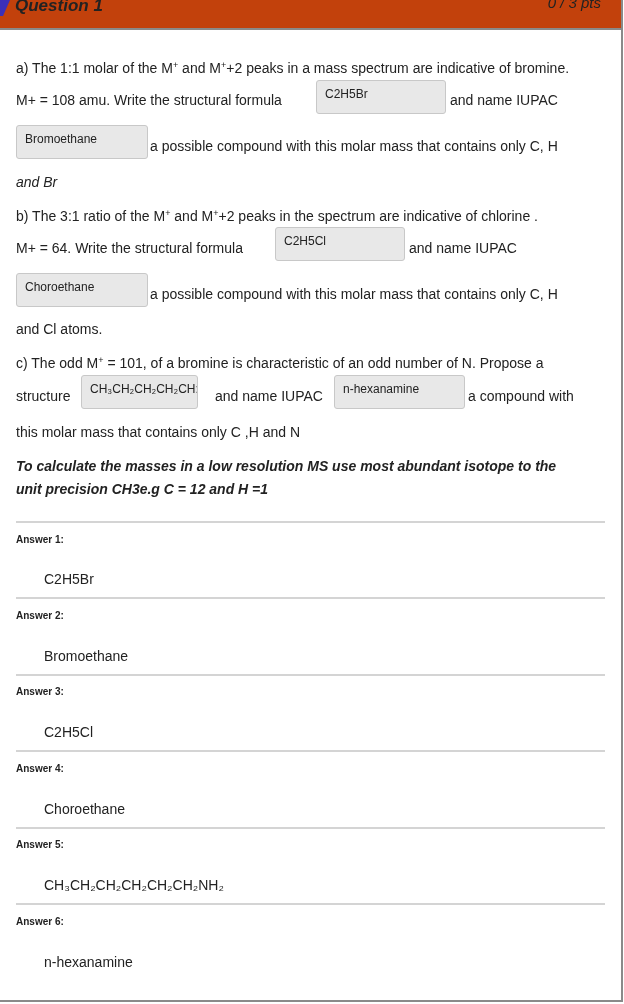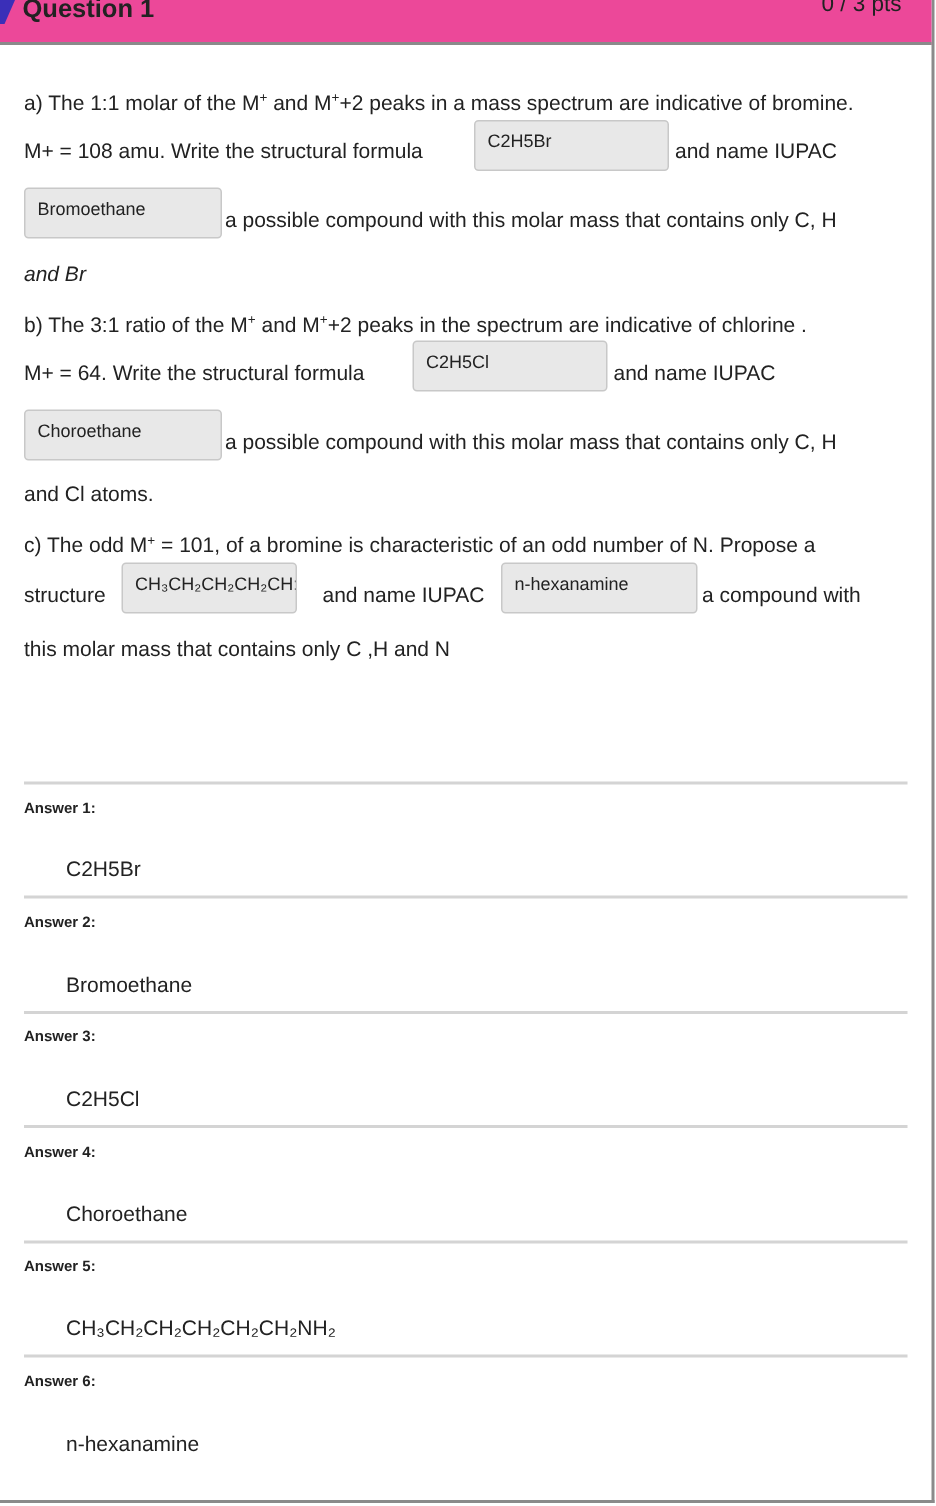--- a/index.html
+++ b/index.html
@@ -10,21 +10,21 @@
     color: #2d3b45;
     position: relative;
   }
   .frame {
     position: absolute; left: 0; top: 0; width: 621px; height: 1000px;
     border-right: 2px solid #8a8a8a; border-bottom: 2px solid #8a8a8a;
     box-sizing: content-box;
   }
   .header {
     position: absolute; left: 0; top: 0; width: 621px; height: 28px;
-    background: #ec4899; border-bottom: 2px solid #8a8a8a;
+    background: #c2410c; border-bottom: 2px solid #8a8a8a; font-style: italic;
   }
   .flag {
     position: absolute; left: 0; top: 0; width: 10px; height: 16px;
   }
   .q-title {
     position: absolute; left: 15px; top: -4px;
     font-size: 17px; font-weight: bold; color: #222;
   }
   .pts {
     position: absolute; right: 20px; top: -6px;
@@ -92,20 +92,22 @@
     <span>c) The odd M</span><sup>+</sup><span> = 101, of a bromine  is characteristic of an odd number of N.  Propose a</span>
   </div>
   <div class="line" style="top:358px;">structure</div>
   <div class="box" style="left:65px; top:345px; width:117px;">CH₃CH₂CH₂CH₂CH:</div>
   <div class="line" style="left:199px; top:358px;">and name IUPAC</div>
   <div class="box" style="left:318px; top:345px; width:131px;">n-hexanamine</div>
   <div class="line" style="left:452px; top:358px;">a compound with</div>
   <div class="line" style="top:394px;">this molar mass that contains only C ,H and N</div>
 
   <div class="note">
+    <div>To calculate the masses in a low resolution MS use most abundant isotope to the</div>
+    <div>unit precision CH3e.g C = 12 and H =1</div>
   </div>
 
   <div class="divider" style="top:491px;"></div>
   <div class="ans-label" style="top:504px;">Answer 1:</div>
   <div class="ans-value" style="top:541px;">C2H5Br</div>
 
   <div class="divider" style="top:567px;"></div>
   <div class="ans-label" style="top:580px;">Answer 2:</div>
   <div class="ans-value" style="top:618px;">Bromoethane</div>
 

